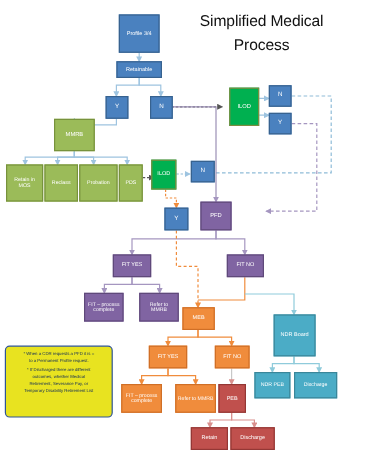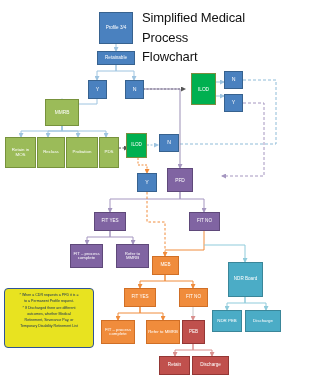--- a/index.html
+++ b/index.html
@@ -30,20 +30,21 @@
   .c-green  {background:#9bbb59;border-color:#77923c;}
   .c-ilod   {background:#00b050;border-color:#7c8c3f;}
   .c-purple {background:#8064a2;border-color:#5f497a;}
   .c-orange {background:#f08c3c;border-color:#d06f26;}
   .c-teal   {background:#4bacc6;border-color:#3a8699;}
   .c-red    {background:#c0504d;border-color:#943735;}
 
   .title{
     position:absolute;
     color:#111111;
+    text-align:center;
     font-size:13px;
     line-height:1.5;
     letter-spacing:-0.1px;
   }
   .note{
     position:absolute;
     background:#e8e320;
     border:1px solid #2f5496;
     border-radius:4px;
     box-sizing:border-box;
@@ -139,21 +140,20 @@
       <path d="M193,344 L193,350 L175,350 L175,356" stroke="#d9908e" marker-end="url(#ar)"></path>
       <path d="M193,344 L193,350 L212,350 L212,356" stroke="#d9908e" marker-end="url(#ar)"></path>
 
       <path d="M245,297 L245,303 L227,303 L227,310" stroke="#8fcbdb" marker-end="url(#at)"></path>
       <path d="M245,297 L245,303 L266,303 L266,310" stroke="#8fcbdb" marker-end="url(#at)"></path>
     </g>
   </svg>
 
   <div class="title" style="left:142px;top:8px;width:152px;">
     <div>Simplified Medical Process</div>
-    <div>Flowchart</div>
   </div>
 
   <div class="node c-blue" style="left:99px;top:12px;width:34px;height:32px;font-size:4.6px;">Profile 3/4</div>
 
   <div class="node c-blue" style="left:97px;top:51px;width:38px;height:14px;font-size:4.6px;">Retainable</div>
 
   <div class="node c-blue" style="left:88px;top:80px;width:19px;height:19px;font-size:5.2px;">Y</div>
 
   <div class="node c-blue" style="left:125px;top:80px;width:19px;height:19px;font-size:5.2px;">N</div>
 

